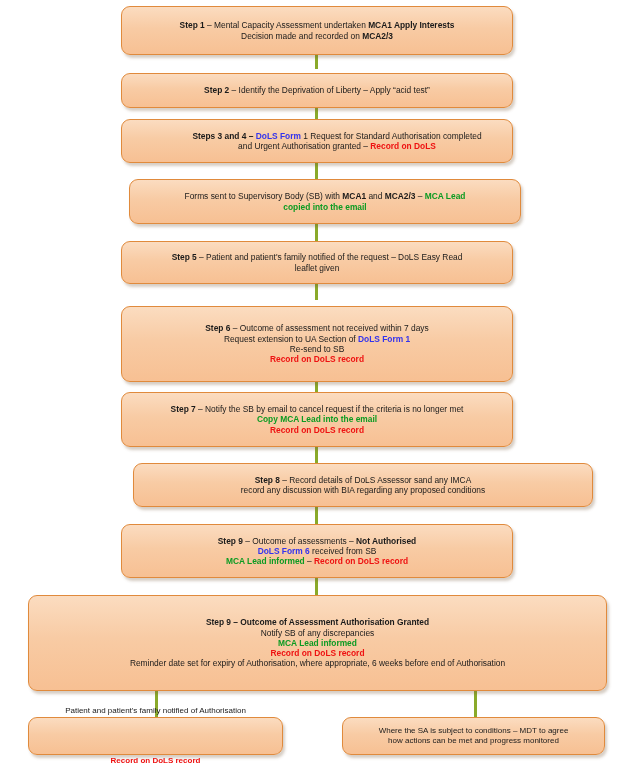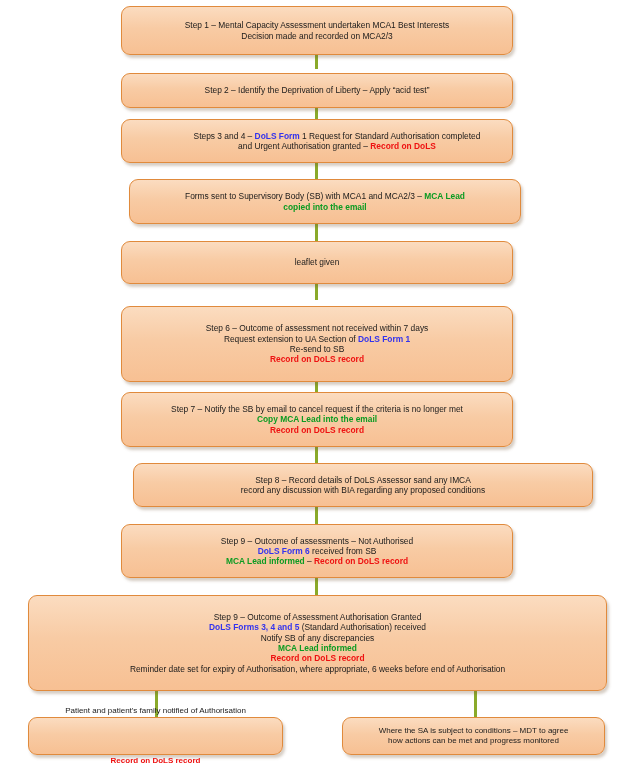--- a/index.html
+++ b/index.html
@@ -44,21 +44,21 @@
     color: #1a1a1a;
   }
   .line {
     display: block;
     width: 100%;
     line-height: 1.23;
     white-space: nowrap;
   }
   .t75  { font-size: 8.0px; }
   .t8   { font-size: 8.4px; }
-  .b    { font-weight: normal; }
+  .b    { font-weight: bold; }
   .blue { color: #3333ee; font-weight: bold; }
   .red  { color: #ee1111; font-weight: bold; }
   .green{ color: #0b9b22; font-weight: bold; }
   .blk  { color: #1a1a1a; }
 </style>
 </head>
 <body>
 
 <div id="flow">
 
@@ -68,39 +68,40 @@
   <div class="conn" style="left:315px; top:224px; height:17px;"></div>
   <div class="conn" style="left:315px; top:284px; height:16px;"></div>
   <div class="conn" style="left:315px; top:376px; height:16px;"></div>
   <div class="conn" style="left:315px; top:447px; height:16px;"></div>
   <div class="conn" style="left:315px; top:507px; height:17px;"></div>
   <div class="conn" style="left:315px; top:578px; height:17px;"></div>
   <div class="conn" style="left:155px; top:691px; height:26px;"></div>
   <div class="conn" style="left:474px; top:691px; height:26px;"></div>
 
   <div class="node" style="left:121px; top:6px; width:392px; height:49px;">
-    <span class="line t8"><span class="blk b">Step 1 </span><span class="blk">– Mental Capacity Assessment undertaken </span><span class="blk b">MCA1</span><span class="blk b"> Best Interests</span></span>
+    <span class="line t8"><span class="blk b">Step 1 </span><span class="blk">– Mental Capacity Assessment undertaken </span><span class="blk b">MCA1</span><span class="blk b"> Apply Interests</span></span>
     <span class="line t8"><span class="blk">Decision made and recorded on </span><span class="blk b">MCA2/3</span></span>
   </div>
 
   <div class="node" style="left:121px; top:73px; width:392px; height:35px;">
     <span class="line t8"><span class="blk b">Step 2 </span><span class="blk">– Identify the Deprivation of Liberty – Apply “acid test”</span></span>
   </div>
 
   <div class="node" style="left:121px; top:119px; width:392px; height:44px;padding-left:48px;">
     <span class="line t8"><span class="blk b">Steps 3 and 4 – </span><span class="blue">DoLS Form</span><span class="blk"> 1 Request for Standard Authorisation completed</span></span>
     <span class="line t8"><span class="blk">and Urgent Authorisation granted – </span><span class="red">Record on DoLS</span></span>
   </div>
 
   <div class="node" style="left:121px; top:179px; width:392px; height:45px;margin-left:8px;">
     <span class="line t8"><span class="blk">Forms sent to Supervisory Body (SB) with </span><span class="blk b">MCA1</span><span class="blk"> and </span><span class="blk b">MCA2/3</span><span class="blk"> – </span><span class="green">MCA Lead</span></span>
     <span class="line t8"><span class="green">copied into the email</span></span>
   </div>
 
   <div class="node" style="left:121px; top:241px; width:392px; height:43px;">
+    <span class="line t8"><span class="blk b">Step 5 </span><span class="blk">– Patient and patient's family notified of the request – DoLS Easy Read</span></span>
     <span class="line t8"><span class="blk">leaflet given</span></span>
   </div>
 
   <div class="node" style="left:121px; top:300px; width:392px; height:76px;margin-top:6px;">
     <span class="line t8"><span class="blk b">Step 6 </span><span class="blk">– Outcome of assessment not received within 7 days</span></span>
     <span class="line t8"><span class="blk">Request extension to UA Section of </span><span class="blue">DoLS Form 1</span></span>
     <span class="line t8"><span class="blk">Re-send to SB</span></span>
     <span class="line t8"><span class="red">Record on DoLS record</span></span>
   </div>
 
@@ -116,21 +117,20 @@
   </div>
 
   <div class="node" style="left:121px; top:524px; width:392px; height:54px;">
     <span class="line t8"><span class="blk b">Step 9 </span><span class="blk">– Outcome of assessments – </span><span class="blk b">Not Authorised</span></span>
     <span class="line t8"><span class="blue">DoLS Form 6</span><span class="blk"> received from SB</span></span>
     <span class="line t8"><span class="green">MCA Lead informed</span><span class="blk"> – </span><span class="red">Record on DoLS record</span></span>
   </div>
 
   <div class="node" style="left:28px; top:595px; width:579px; height:96px;">
     <span class="line t8"><span class="blk b">Step 9 </span><span class="blk b">– Outcome of Assessment Authorisation Granted</span></span>
-    <span class="line t8"><span class="blue">DoLS Forms 3, 4 and 5</span><span class="blk"> (Standard Authorisation) received</span></span>
     <span class="line t8"><span class="blk">Notify SB of any discrepancies</span></span>
     <span class="line t8"><span class="green">MCA Lead informed</span></span>
     <span class="line t8"><span class="red">Record on DoLS record</span></span>
     <span class="line t8"><span class="blk">Reminder date set for expiry of Authorisation, where appropriate, 6 weeks before end of Authorisation</span></span>
   </div>
 
   <div class="node" style="left:28px; top:717px; width:255px; height:38px;gap:40px;">
     <span class="line t75"><span class="blk">Patient and patient's family notified of Authorisation</span></span>
     <span class="line t75"><span class="red">Record on DoLS record</span></span>
   </div>

